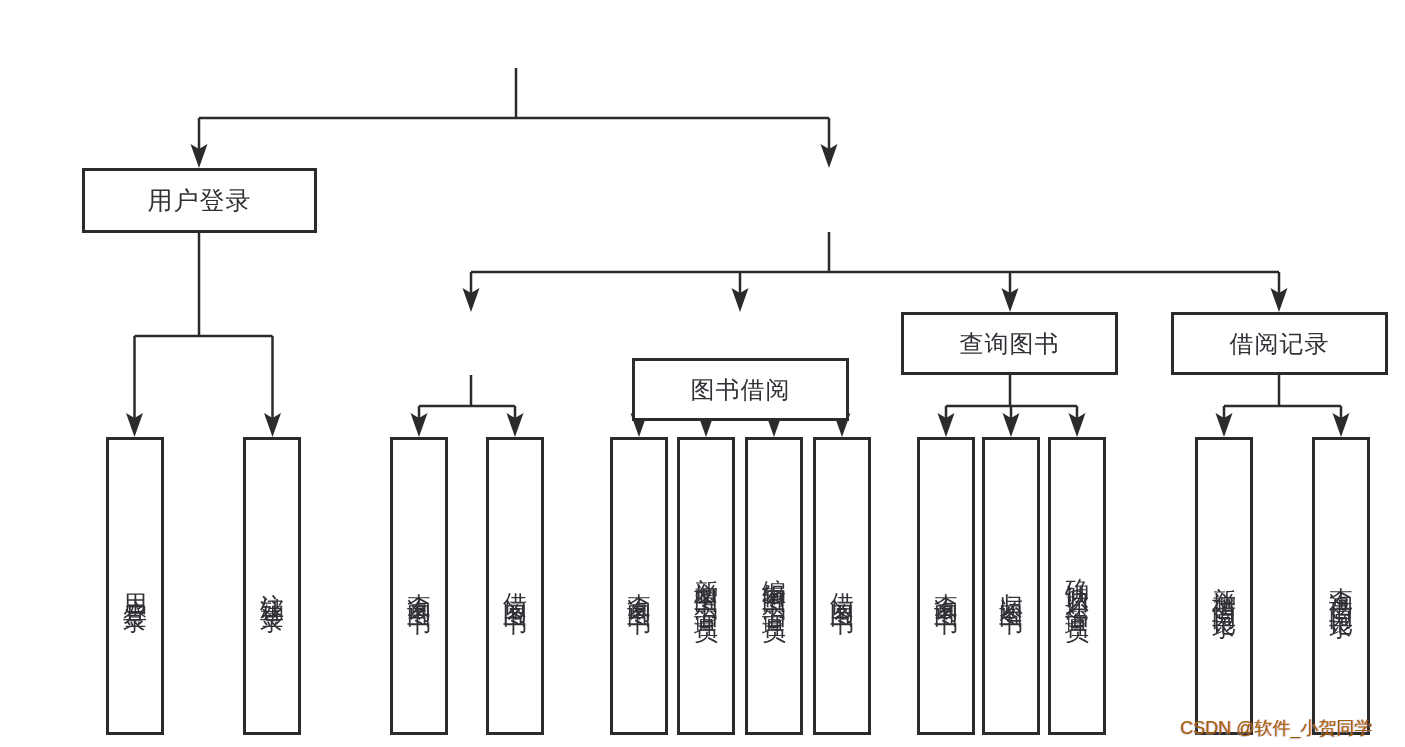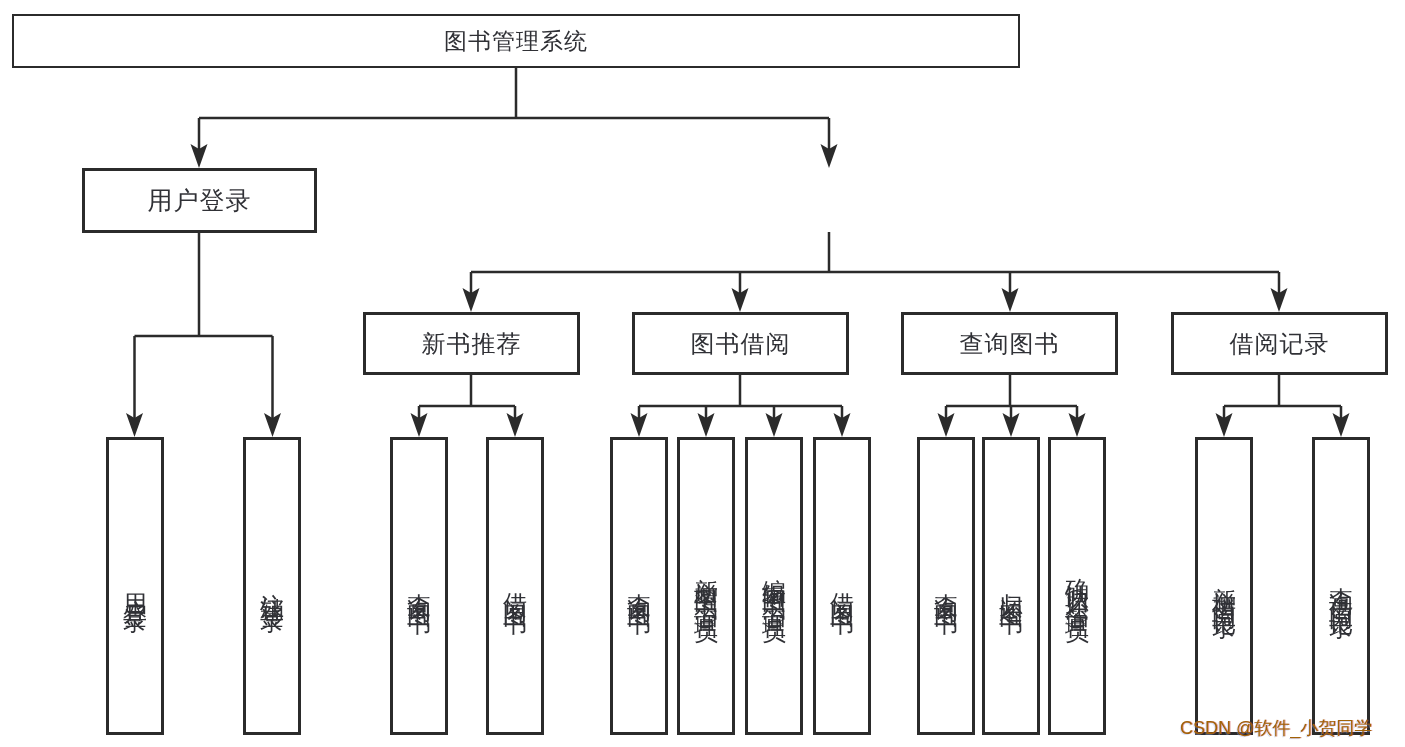--- a/index.html
+++ b/index.html
@@ -18,21 +18,21 @@
   #n-root .lbl{font-size:23px;letter-spacing:1px;}
   
   .l2{height:65px;width:235px;top:168px;}
   .l2 .lbl{font-size:25px;letter-spacing:1px;}
   #n-login{left:82px;}
   #n-mgmt{left:712px;}
   
   .l3{height:63px;width:217px;top:312px;}
   .l3 .lbl{font-size:24px;letter-spacing:1px;}
   #n-l3-0{left:363px;}
-  #n-l3-1{left:632px;}
+  #n-l3-1{left:632px;margin-top:46px;}
   #n-l3-2{left:901px;}
   #n-l3-3{left:1171px;}
   
   .vbox{top:437px;width:58px;height:298px;}
   .vbox .lbl{
     writing-mode:vertical-rl;text-orientation:mixed;
     font-size:24px;letter-spacing:6px;line-height:1;
   }
   #v0{left:106px;}  #v1{left:243px;}
   #v2{left:390px;}  #v3{left:486px;}
@@ -95,31 +95,25 @@
       <polygon points="774,437 765.5,413 774,418 782.5,413"></polygon>
       <polygon points="842,437 833.5,413 842,418 850.5,413"></polygon>
       <polygon points="946,437 937.5,413 946,418 954.5,413"></polygon>
       <polygon points="1011,437 1002.5,413 1011,418 1019.5,413"></polygon>
       <polygon points="1077,437 1068.5,413 1077,418 1085.5,413"></polygon>
       <polygon points="1224,437 1215.5,413 1224,418 1232.5,413"></polygon>
       <polygon points="1341,437 1332.5,413 1341,418 1349.5,413"></polygon>
     </g>
   </svg>
 
-  <div class="node" id="n-root">
-    <span class="lbl">图书管理系统</span>
-  </div>
 
   <div class="node l2" id="n-login">
     <span class="lbl">用户登录</span>
   </div>
 
-  <div class="node l3" id="n-l3-0">
-    <span class="lbl">新书推荐</span>
-  </div>
   <div class="node l3" id="n-l3-1">
     <span class="lbl">图书借阅</span>
   </div>
   <div class="node l3" id="n-l3-2">
     <span class="lbl">查询图书</span>
   </div>
   <div class="node l3" id="n-l3-3">
     <span class="lbl">借阅记录</span>
   </div>
 

